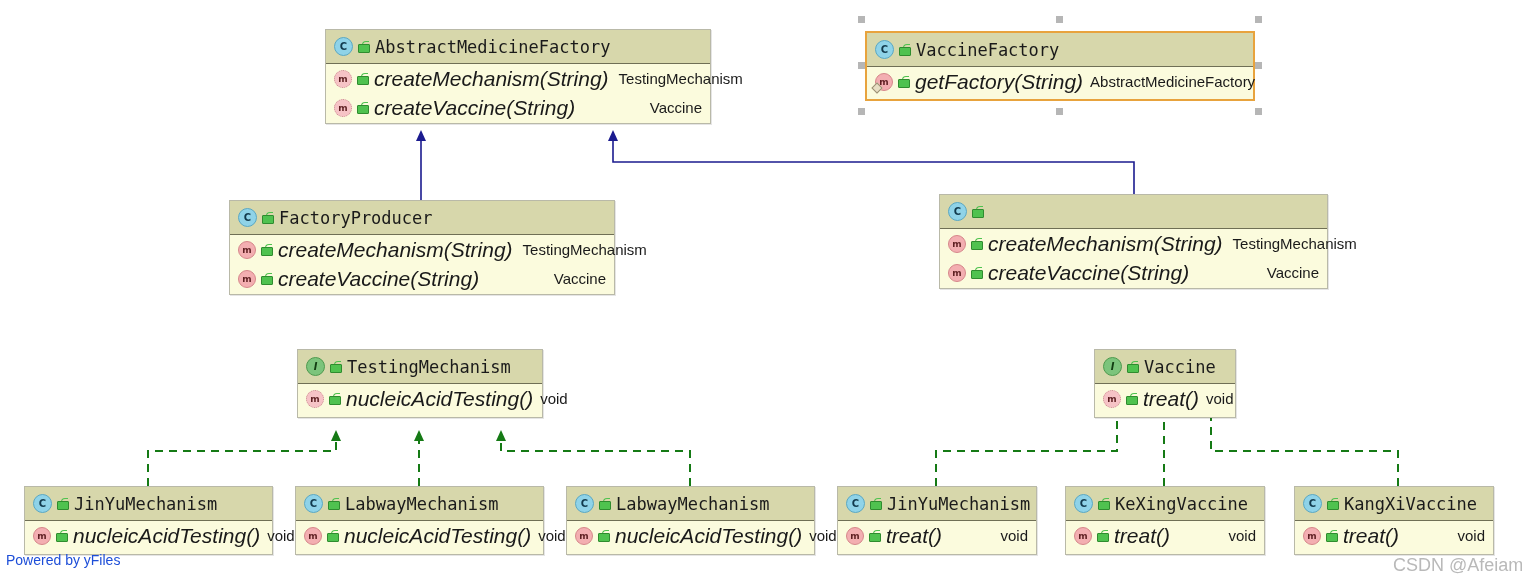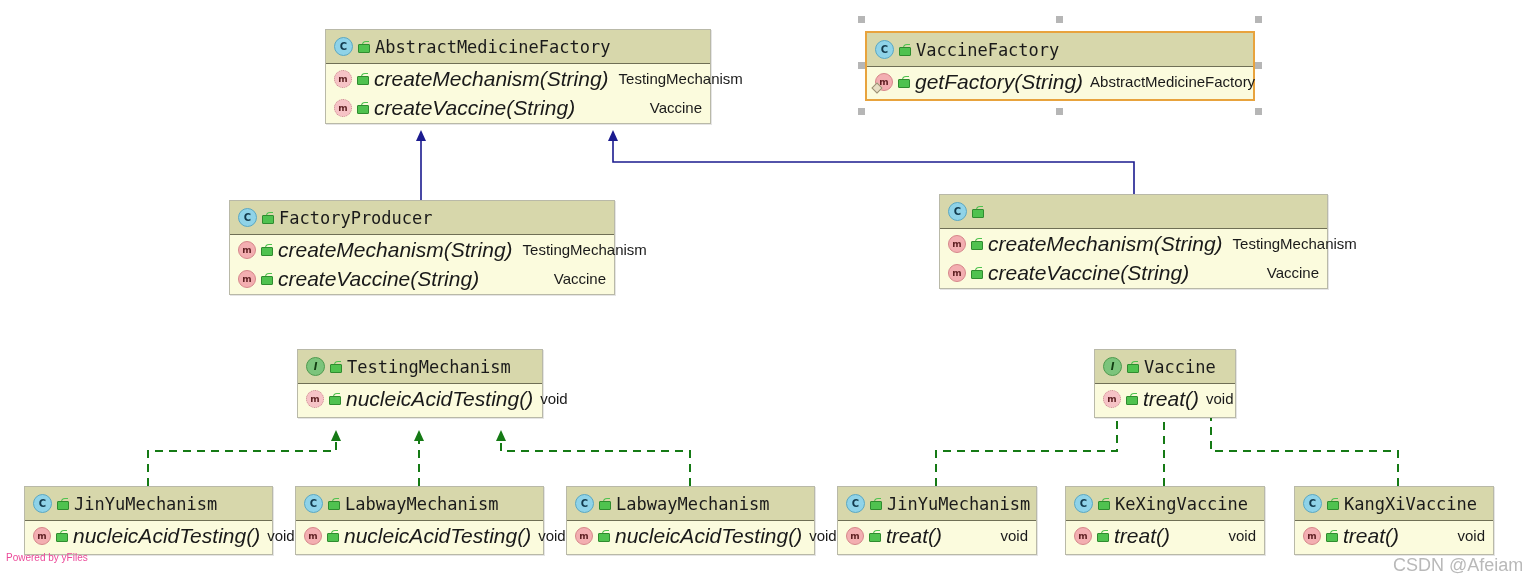--- a/index.html
+++ b/index.html
@@ -173,22 +173,22 @@
     position: absolute;
     width: 7px;
     height: 7px;
     background: #b6b6b6;
     display: block;
   }
 
   .watermark {
     position: absolute;
     font-family: "Liberation Sans", sans-serif;
-    font-size: 10px;
-    color: #ec4899;
+    font-size: 14px;
+    color: #1d4ed8;
     white-space: nowrap;
   }
   #wm-yfiles { left: 6px; top: 552px; }
   #wm-csdn   { left: 1393px; top: 555px; color: #b9b9b9; font-size: 18px;}
 </style>
 </head>
 <body>
 
 <div id="canvas">
 

